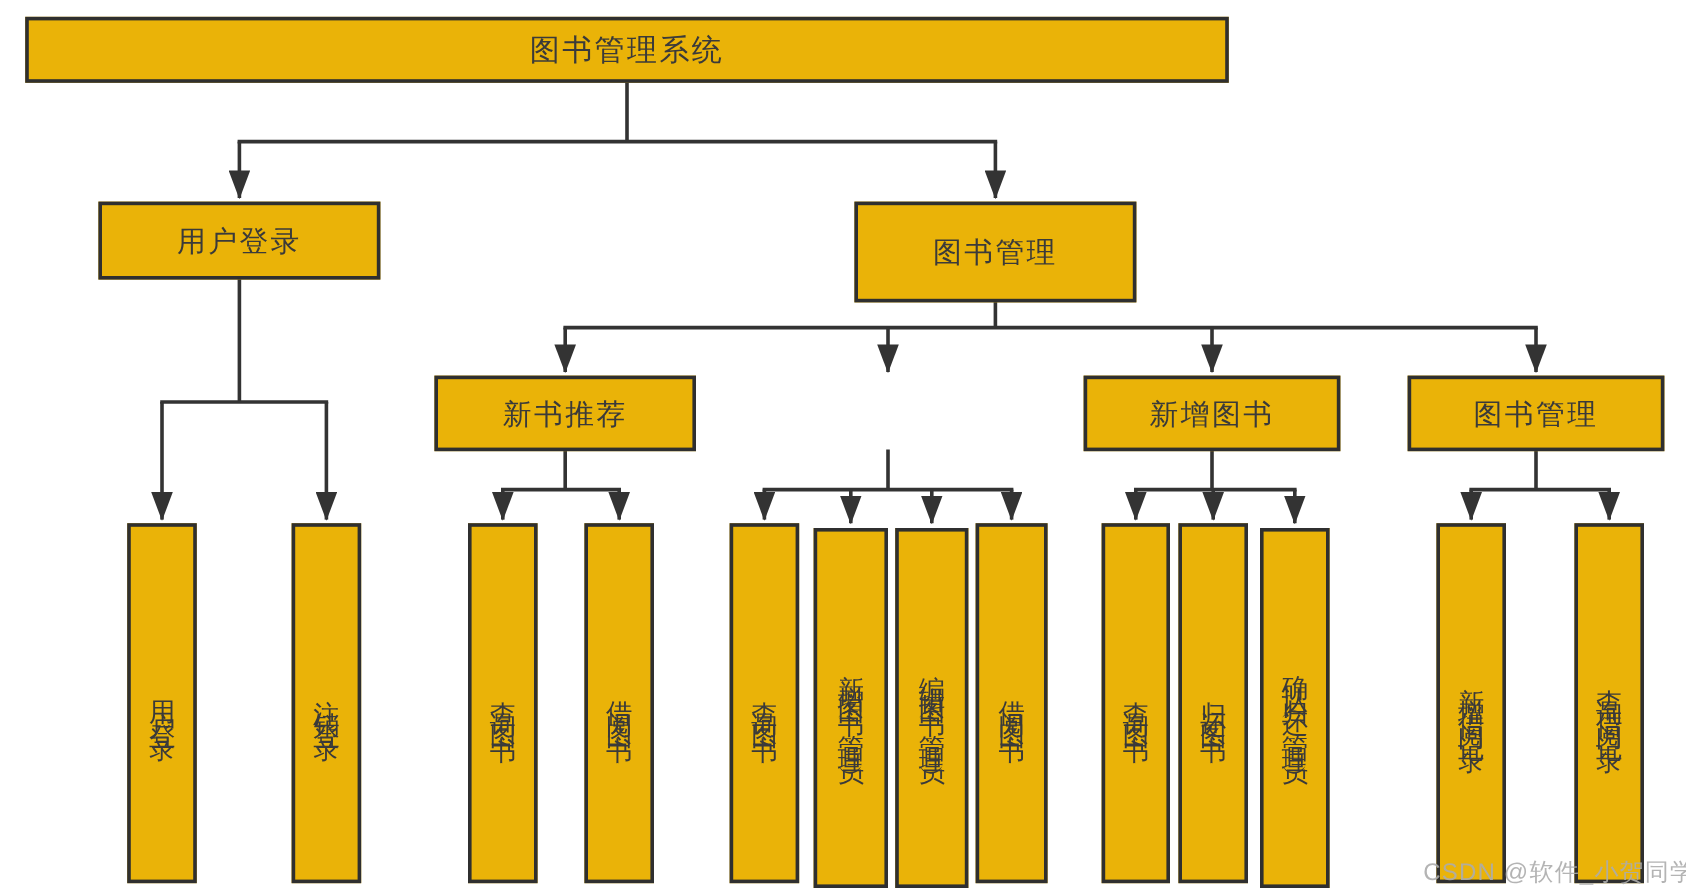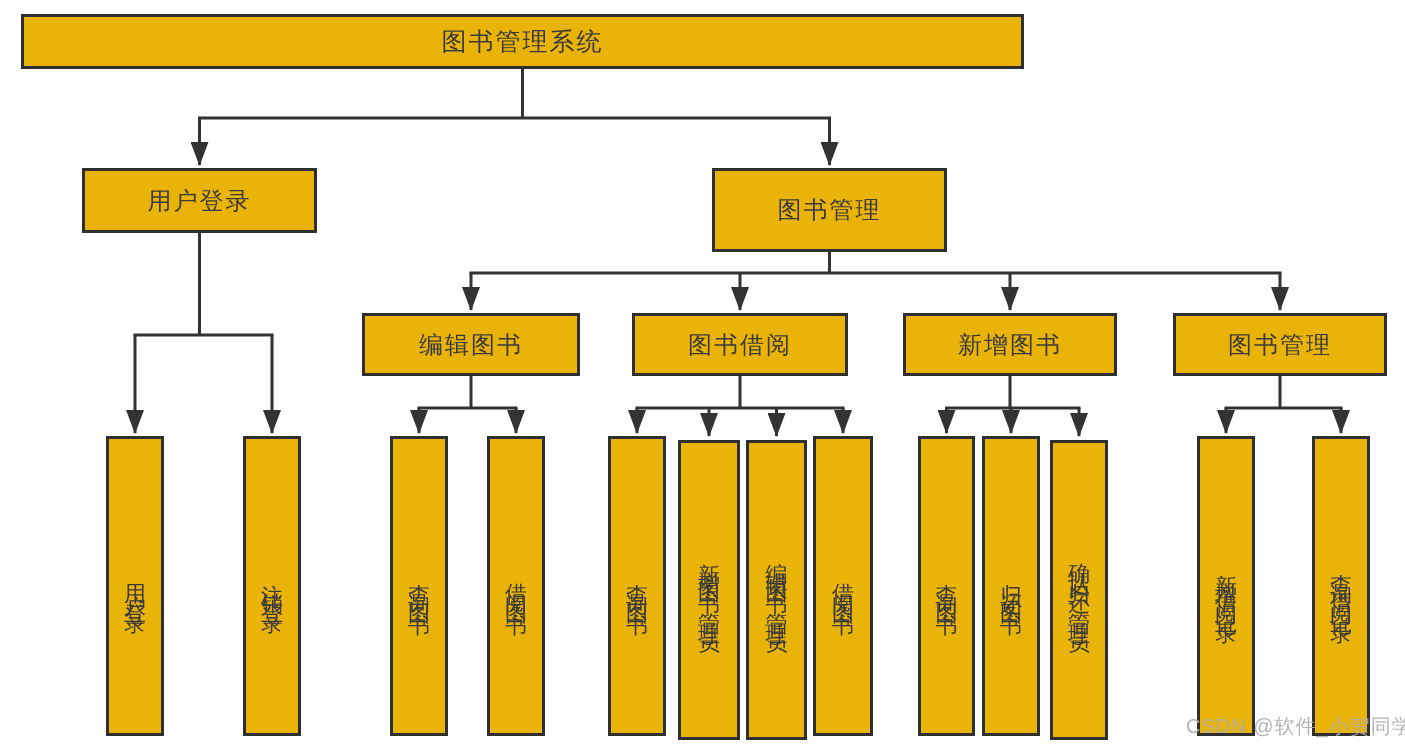--- a/index.html
+++ b/index.html
@@ -101,22 +101,21 @@
       <line x1="1226" y1="408" x2="1226" y2="433" marker-end="url(#arrow)"></line>
       <line x1="1341" y1="408" x2="1341" y2="433" marker-end="url(#arrow)"></line>
     </g>
   </svg>
 
   <div class="box hbox rootbox" style="left:21px; top:14px; width:1003px; height:55px;">图书管理系统</div>
 
   <div class="box hbox" style="left:82px; top:168px; width:235px; height:65px;">用户登录</div>
   <div class="box hbox" style="left:712px; top:168px; width:235px; height:84px;">图书管理</div>
 
-  <div class="box hbox" style="left:362px; top:313px; width:218px; height:63px;">编辑图书</div>
-  <div class="box hbox" style="left:632px; top:313px; width:216px; height:63px;">图书借阅</div>
+  <div class="box hbox" style="left:362px; top:313px; width:218px; height:63px;">新书推荐</div>
   <div class="box hbox" style="left:903px; top:313px; width:214px; height:63px;">新增图书</div>
   <div class="box hbox" style="left:1173px; top:313px; width:214px; height:63px;">图书管理</div>
 
   <div class="box" style="left:106px; top:436px; width:58px; height:300px;">
     <span class="vlabel">用户登录</span>
   </div>
   <div class="box" style="left:243px; top:436px; width:58px; height:300px;">
     <span class="vlabel">注销登录</span>
   </div>
 

